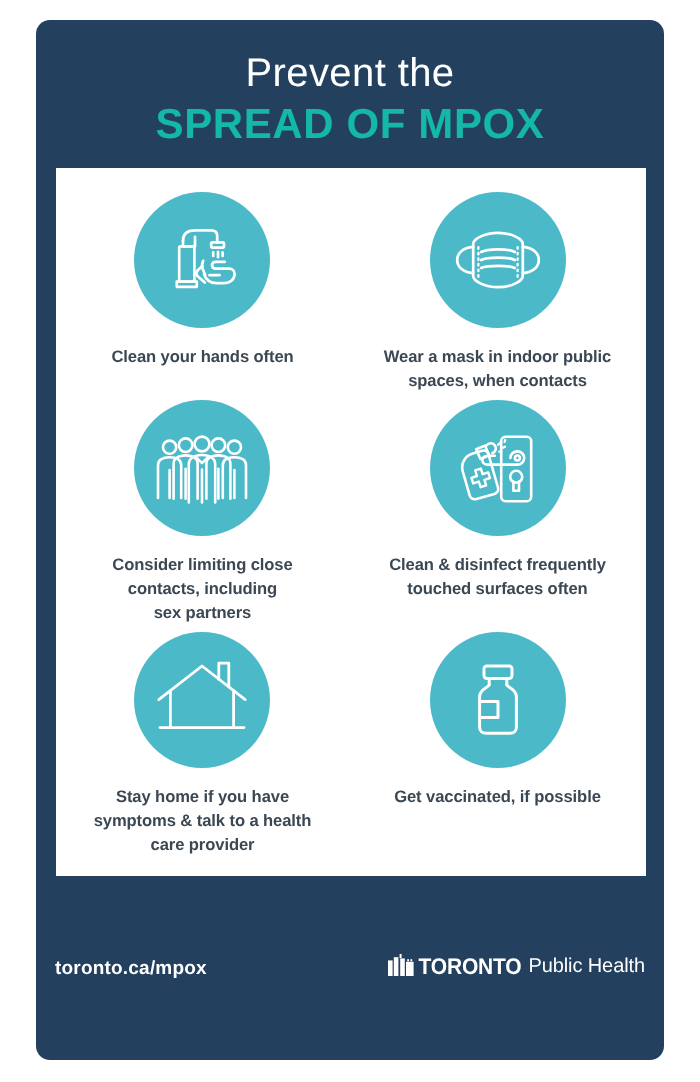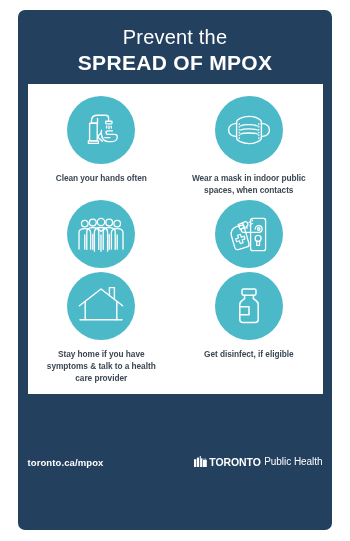--- a/index.html
+++ b/index.html
@@ -39,21 +39,21 @@
   .title-line1 {
     display: block;
     color: #ffffff;
     font-size: 20px;
     font-weight: 400;
     letter-spacing: 0.2px;
     line-height: 1.08;
   }
   .title-line2 {
     display: block;
-    color: #ffffff;
+    color: #14b8a6;
     font-size: 21px;
     font-weight: 700;
     letter-spacing: 0.3px;
     line-height: 1.22;
     margin-top: 1px;
   }
 
   
   .card {
     position: relative;
@@ -237,20 +237,23 @@
               <circle cx="33.2" cy="13.6" r="3.4"></circle>
               <path d="M27.2 40.4 L27.2 22.8 C27.2 20.4 29.3 18.7 33.2 18.7 C37.1 18.7 39.2 20.4 39.2 22.8 L39.2 40.4"></path>
               <path d="M33.2 25.4 L33.2 40.4"></path>
 
               <circle cx="41.2" cy="14.6" r="3.3"></circle>
               <path d="M35.4 40.0 L35.4 23.6 C35.4 21.2 37.4 19.6 41.2 19.6 C45.0 19.6 47.0 21.2 47.0 23.6 L47.0 40.0"></path>
               <path d="M41.2 26.0 L41.2 40.0"></path>
             </svg>
           </span>
         </div>
+        <div class="caption">Consider limiting close
+contacts, including
+sex partners</div>
       </div>
 
       <div class="tip">
         <div class="circle">
           <span>
             <svg width="48" height="48" viewBox="0 0 48 48" fill="none" stroke="#ffffff" stroke-width="1.3" stroke-linecap="round" stroke-linejoin="round">
 
               <rect x="25.6" y="8.4" width="15.0" height="32.2" rx="2.2"></rect>
 
               <circle cx="33.1" cy="28.4" r="3.0"></circle>
@@ -263,20 +266,22 @@
 
               <path d="M13.1 14.6 L17.5 12.8 L19.6 17.7 L15.2 19.5 Z"></path>
               <path d="M17.9 13.0 C19.3 11.3 21.1 11.2 22.3 12.6 C23.5 14.0 23.0 15.8 21.2 16.6"></path>
 
               <path d="M12.6 25.2 L15.4 24.3 L16.3 27.1 L19.1 26.2 L20.0 29.0 L17.2 29.9 L18.1 32.7 L15.3 33.6 L14.4 30.8 L11.6 31.7 L10.7 28.9 L13.5 28.0 Z" stroke-width="1.2"></path>
 
               <path d="M24.0 12.4 L24.9 11.6 M26.4 13.9 L27.5 13.4 M24.6 15.8 L25.7 15.9 M27.3 10.9 L27.6 10.0" stroke-width="1.15"></path>
             </svg>
           </span>
         </div>
+        <div class="caption">Clean &amp; disinfect frequently
+touched surfaces often</div>
       </div>
 
       <div class="tip">
         <div class="circle">
           <span>
             <svg width="50" height="50" viewBox="0 0 50 50" fill="none" stroke="#ffffff" stroke-width="1.4" stroke-linecap="round" stroke-linejoin="round">
 
               <path d="M3.4 24.8 L25.0 8.0 L46.6 24.8"></path>
 
               <path d="M9.2 20.4 L9.2 38.8"></path>
@@ -302,21 +307,21 @@
               <rect x="16.0" y="6.0" width="14.0" height="6.2" rx="1.4"></rect>
 
               <path d="M18.6 12.2 L18.6 15.4 M27.4 12.2 L27.4 15.4"></path>
 
               <path d="M18.6 15.4 C18.6 16.4 13.8 17.6 13.8 21.2 L13.8 36.6 C13.8 38.4 15.1 39.6 17.0 39.6 L29.0 39.6 C30.9 39.6 32.2 38.4 32.2 36.6 L32.2 21.2 C32.2 17.6 27.4 16.4 27.4 15.4"></path>
 
               <path d="M13.8 23.8 L23.0 23.8 L23.0 31.8 L13.8 31.8"></path>
             </svg>
           </span>
         </div>
-        <div class="caption">Get disinfect, if eligible</div>
+        <div class="caption">Get vaccinated, if possible</div>
       </div>
 
     </div>
   </div>
 
   <div class="footer">
     <span class="footer-url">toronto.ca/mpox</span>
     <span class="logo">
       <span class="logo-mark">
         <svg width="13" height="11" viewBox="0 0 13 11" fill="#ffffff">

